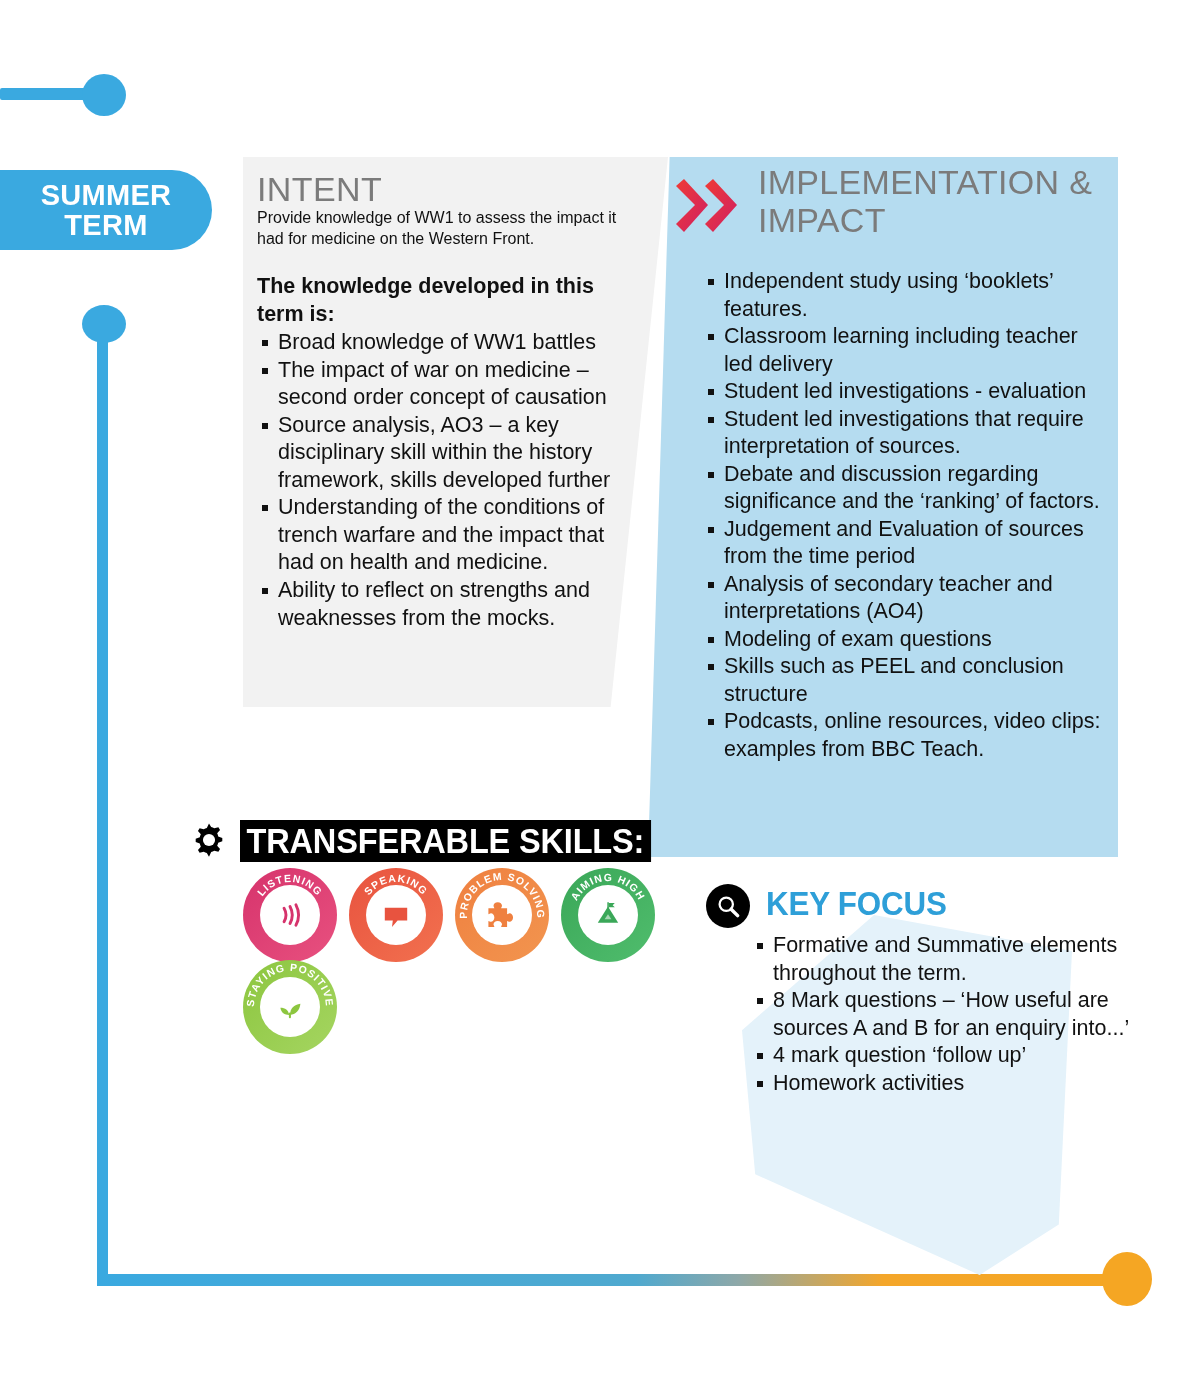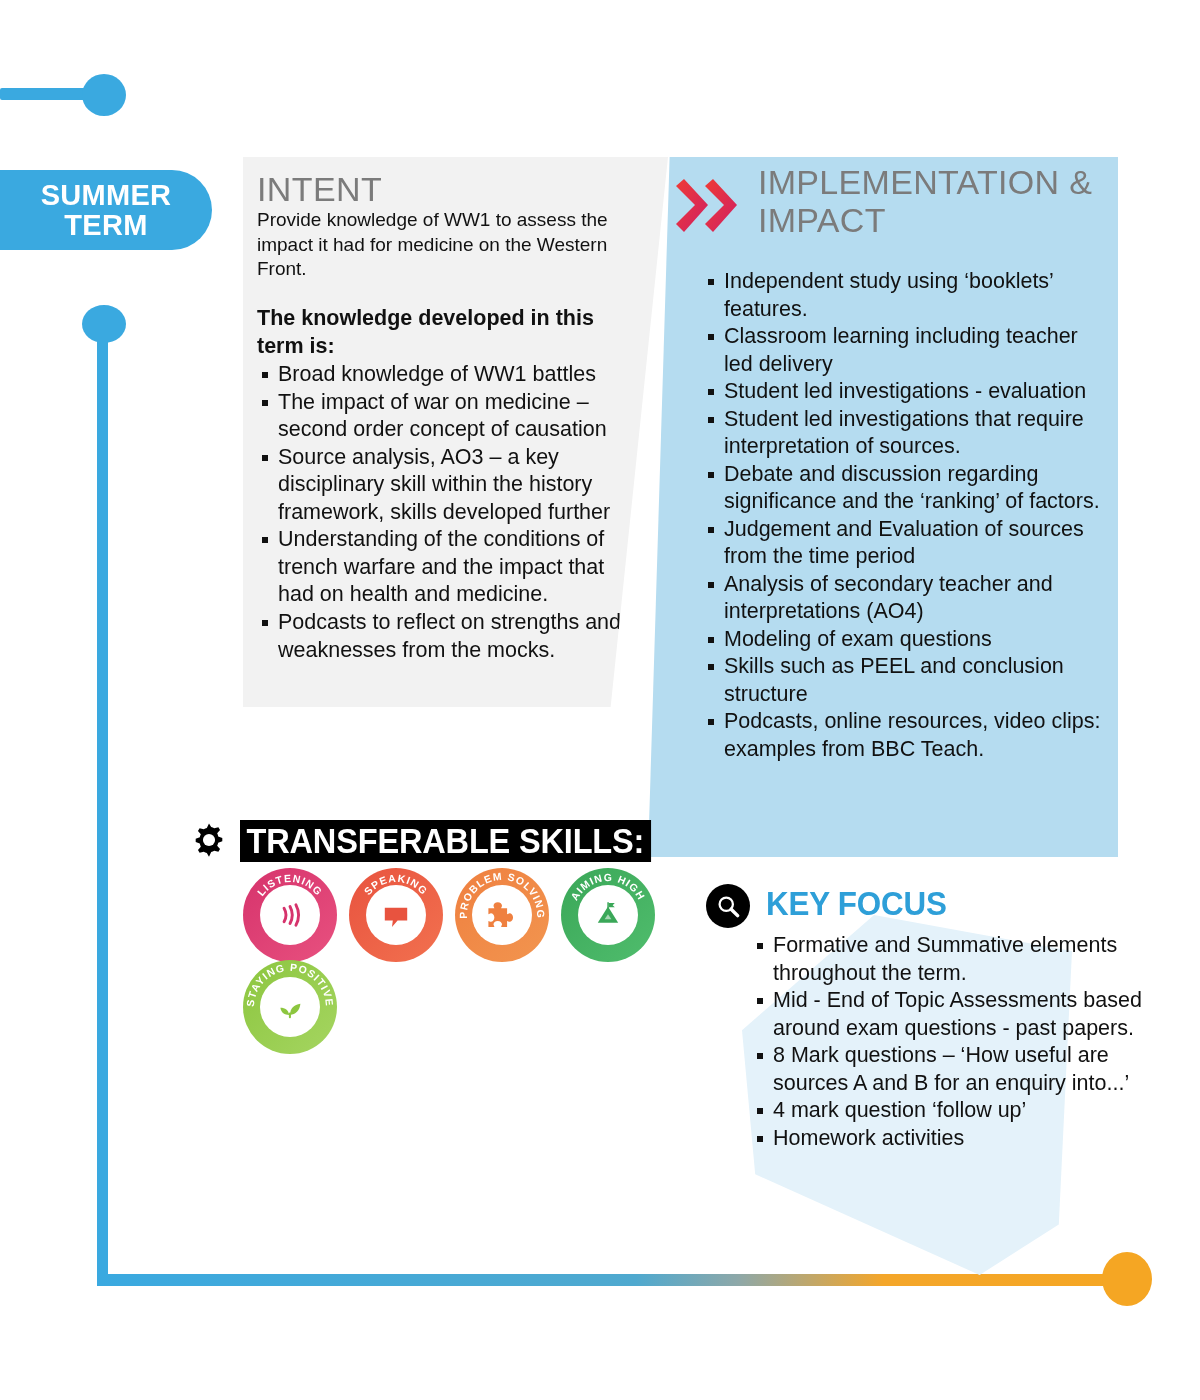--- a/index.html
+++ b/index.html
@@ -58,21 +58,21 @@
     width: 425px; height: 550px;
     background: #f2f2f2;
     clip-path: polygon(0 0, 100% 0, 86.5% 100%, 0 100%);
     padding: 14px 28px 10px 14px;
   }
   .intent-title {
     color: #7b7b7b; font-size: 34px; font-weight: normal;
     letter-spacing: 0.4px; line-height: 1.1; 
   }
   .intent-lead {
-    color: #111; font-size: 19px; line-height: 1.28; max-width: 392px;
+    color: #111; font-size: 16px; line-height: 1.28; max-width: 392px;
   }
   .intent-sub {
     color: #111; font-size: 21.5px; font-weight: bold; line-height: 1.28;
     margin-top: 24px; max-width: 398px;
   }
   ul.plain { list-style: none; }
   ul.plain li {
     position: relative; padding-left: 21px;
     font-size: 21.5px; line-height: 1.28; color: #111;
   }
@@ -182,21 +182,21 @@
 
   <div class="intent-panel">
     <div class="intent-title">INTENT</div>
     <div class="intent-lead">Provide knowledge of WW1 to assess the impact it had for medicine on the Western Front.</div>
     <div class="intent-sub">The knowledge developed in this term is:</div>
     <ul class="plain intent-list">
       <li>Broad knowledge of WW1 battles</li>
       <li>The impact of war on medicine – second order concept of causation</li>
       <li>Source analysis, AO3 – a key disciplinary skill within the history framework, skills developed further</li>
       <li>Understanding of the conditions of trench warfare and the impact that had on health and medicine.</li>
-      <li>Podcasts to reflect on strengths and weaknesses from the mocks.</li>
+      <li>Ability to reflect on strengths and weaknesses from the mocks.</li>
     </ul>
   </div>
 
   <div class="impl-panel"></div>
   <div class="chev">
     <svg viewBox="0 0 70 60" width="70" height="60" aria-hidden="true">
       <defs>
         <linearGradient id="gchev" x1="0" y1="0" x2="1" y2="1">
           <stop offset="0%" stop-color="#ef3b36"></stop>
           <stop offset="100%" stop-color="#cf1f63"></stop>
@@ -322,19 +322,18 @@
   <div class="kf-shape"></div>
   <div class="kf-icon">
     <svg viewBox="0 0 32 32" width="28" height="28" aria-hidden="true">
       <circle cx="14" cy="14" r="7.6" fill="none" stroke="#fff" stroke-width="2.6"></circle>
       <path d="M19.6 19.6 L27 27" stroke="#fff" stroke-width="4" stroke-linecap="round"></path>
     </svg>
   </div>
   <div class="kf-title">KEY FOCUS</div>
   <ul class="plain kf-list">
     <li>Formative and Summative elements throughout the term.</li>
-    <li>Mid - End of Topic Assessments based around exam questions - past papers.</li>
     <li>8 Mark questions – ‘How useful are sources A and B for an enquiry into...’</li>
     <li>4 mark question ‘follow up’</li>
     <li>Homework activities</li>
   </ul>
 
 </div>
 
 </body></html>

